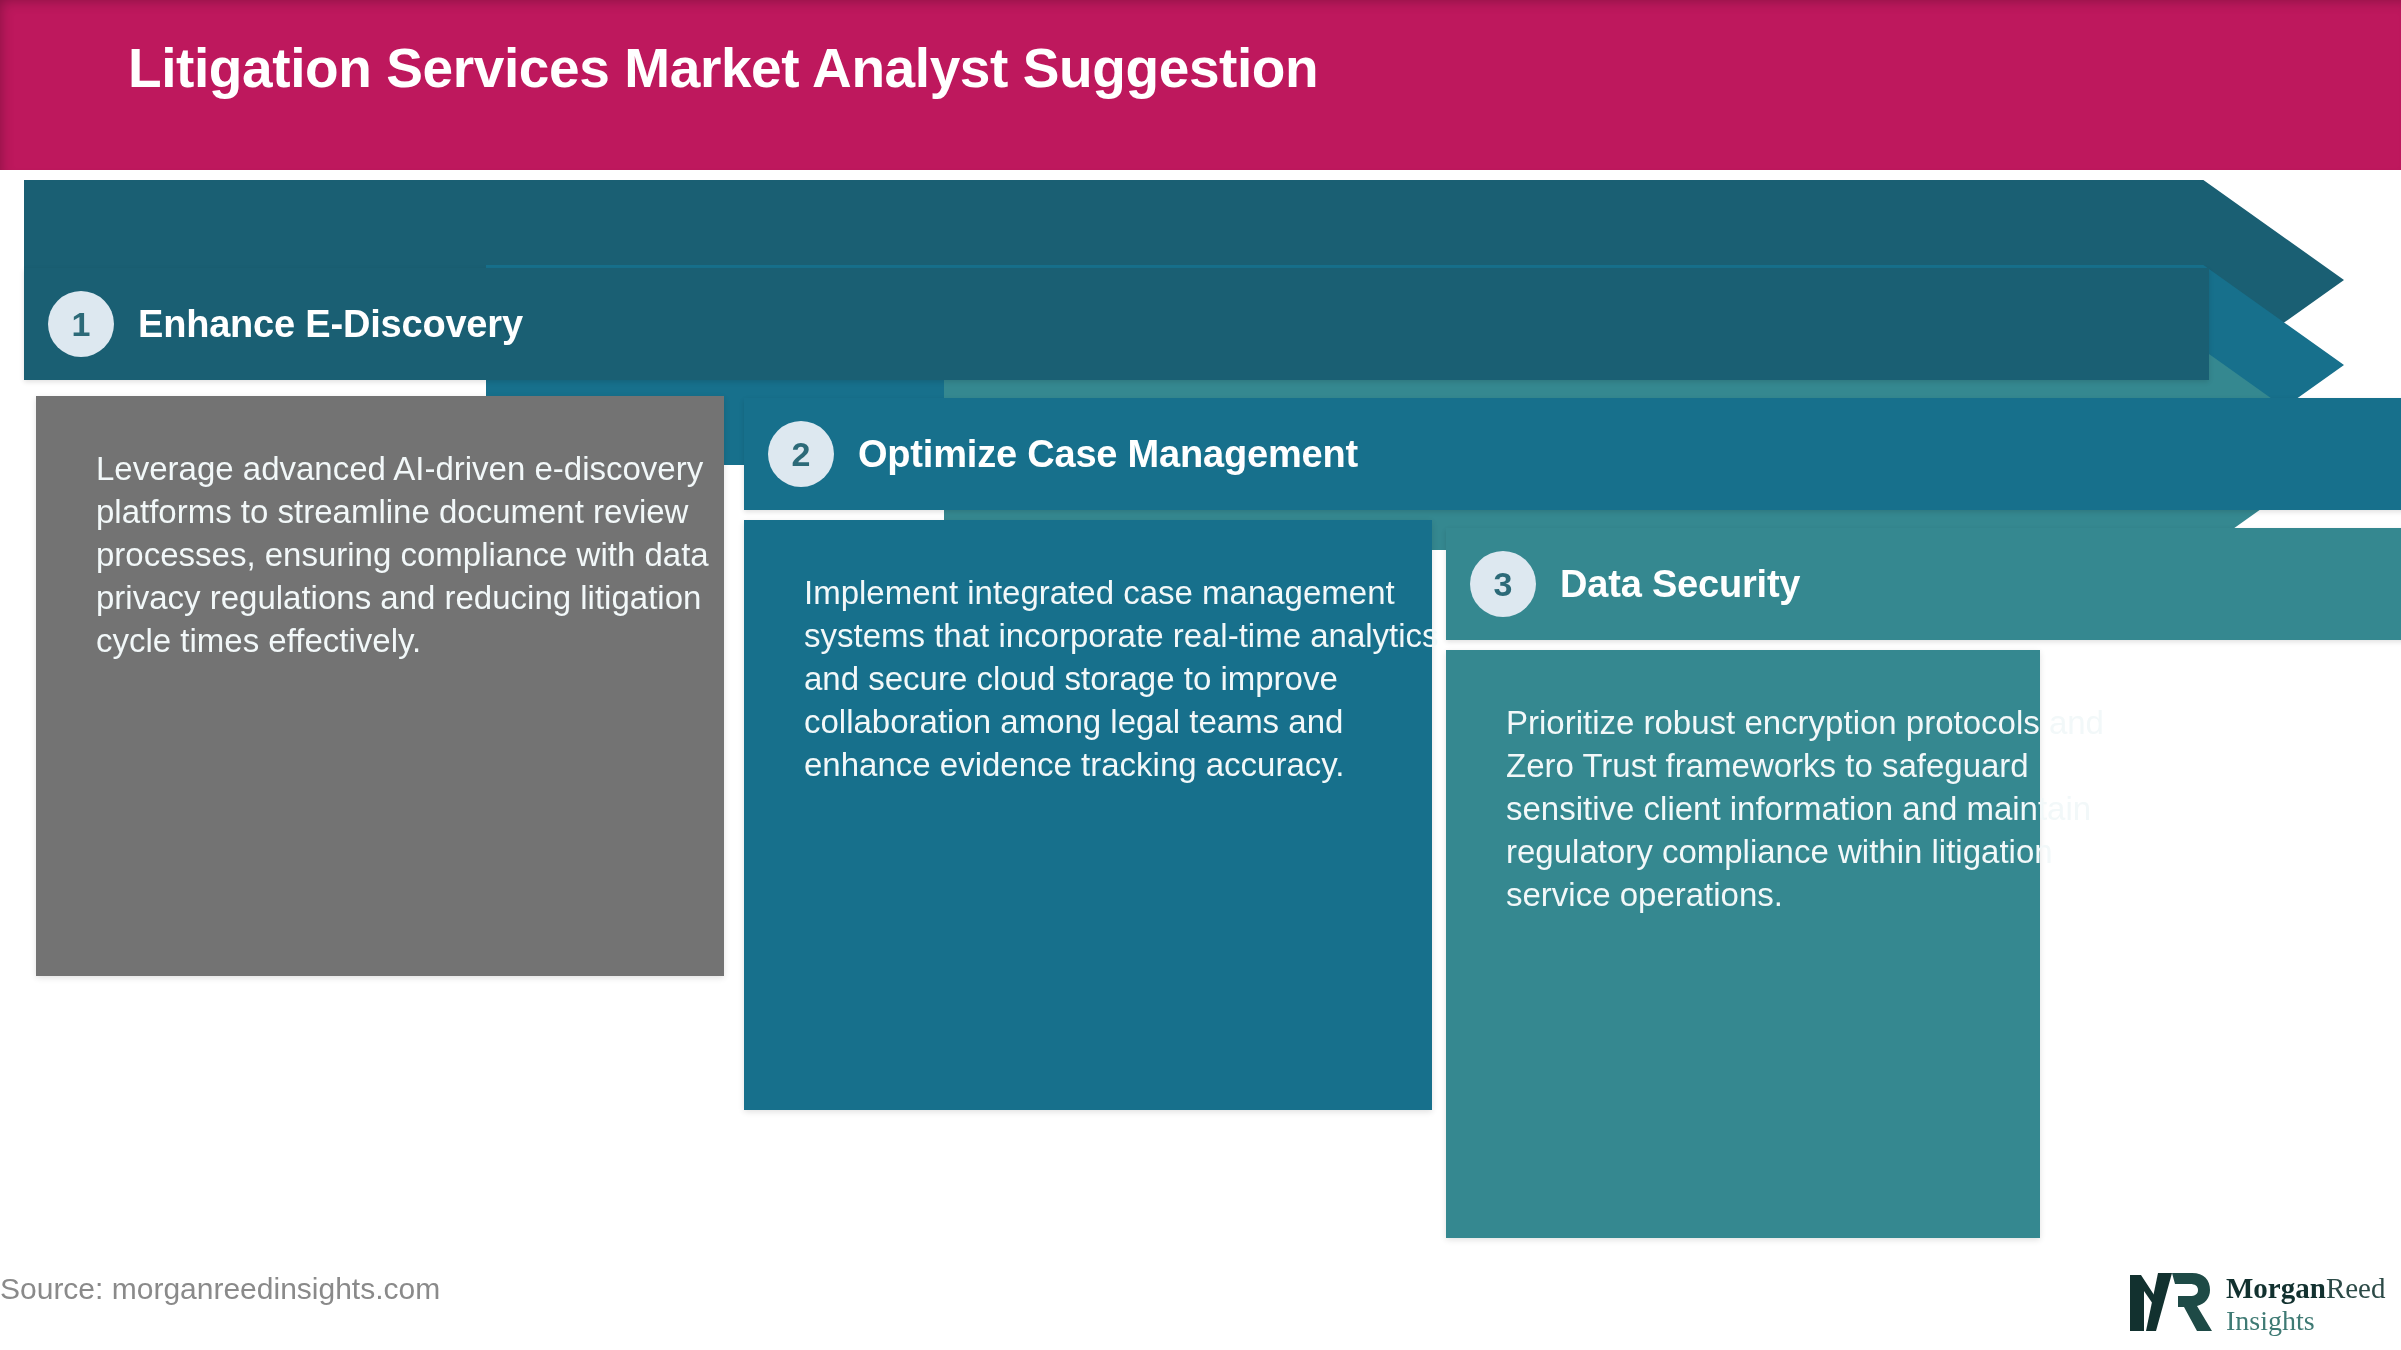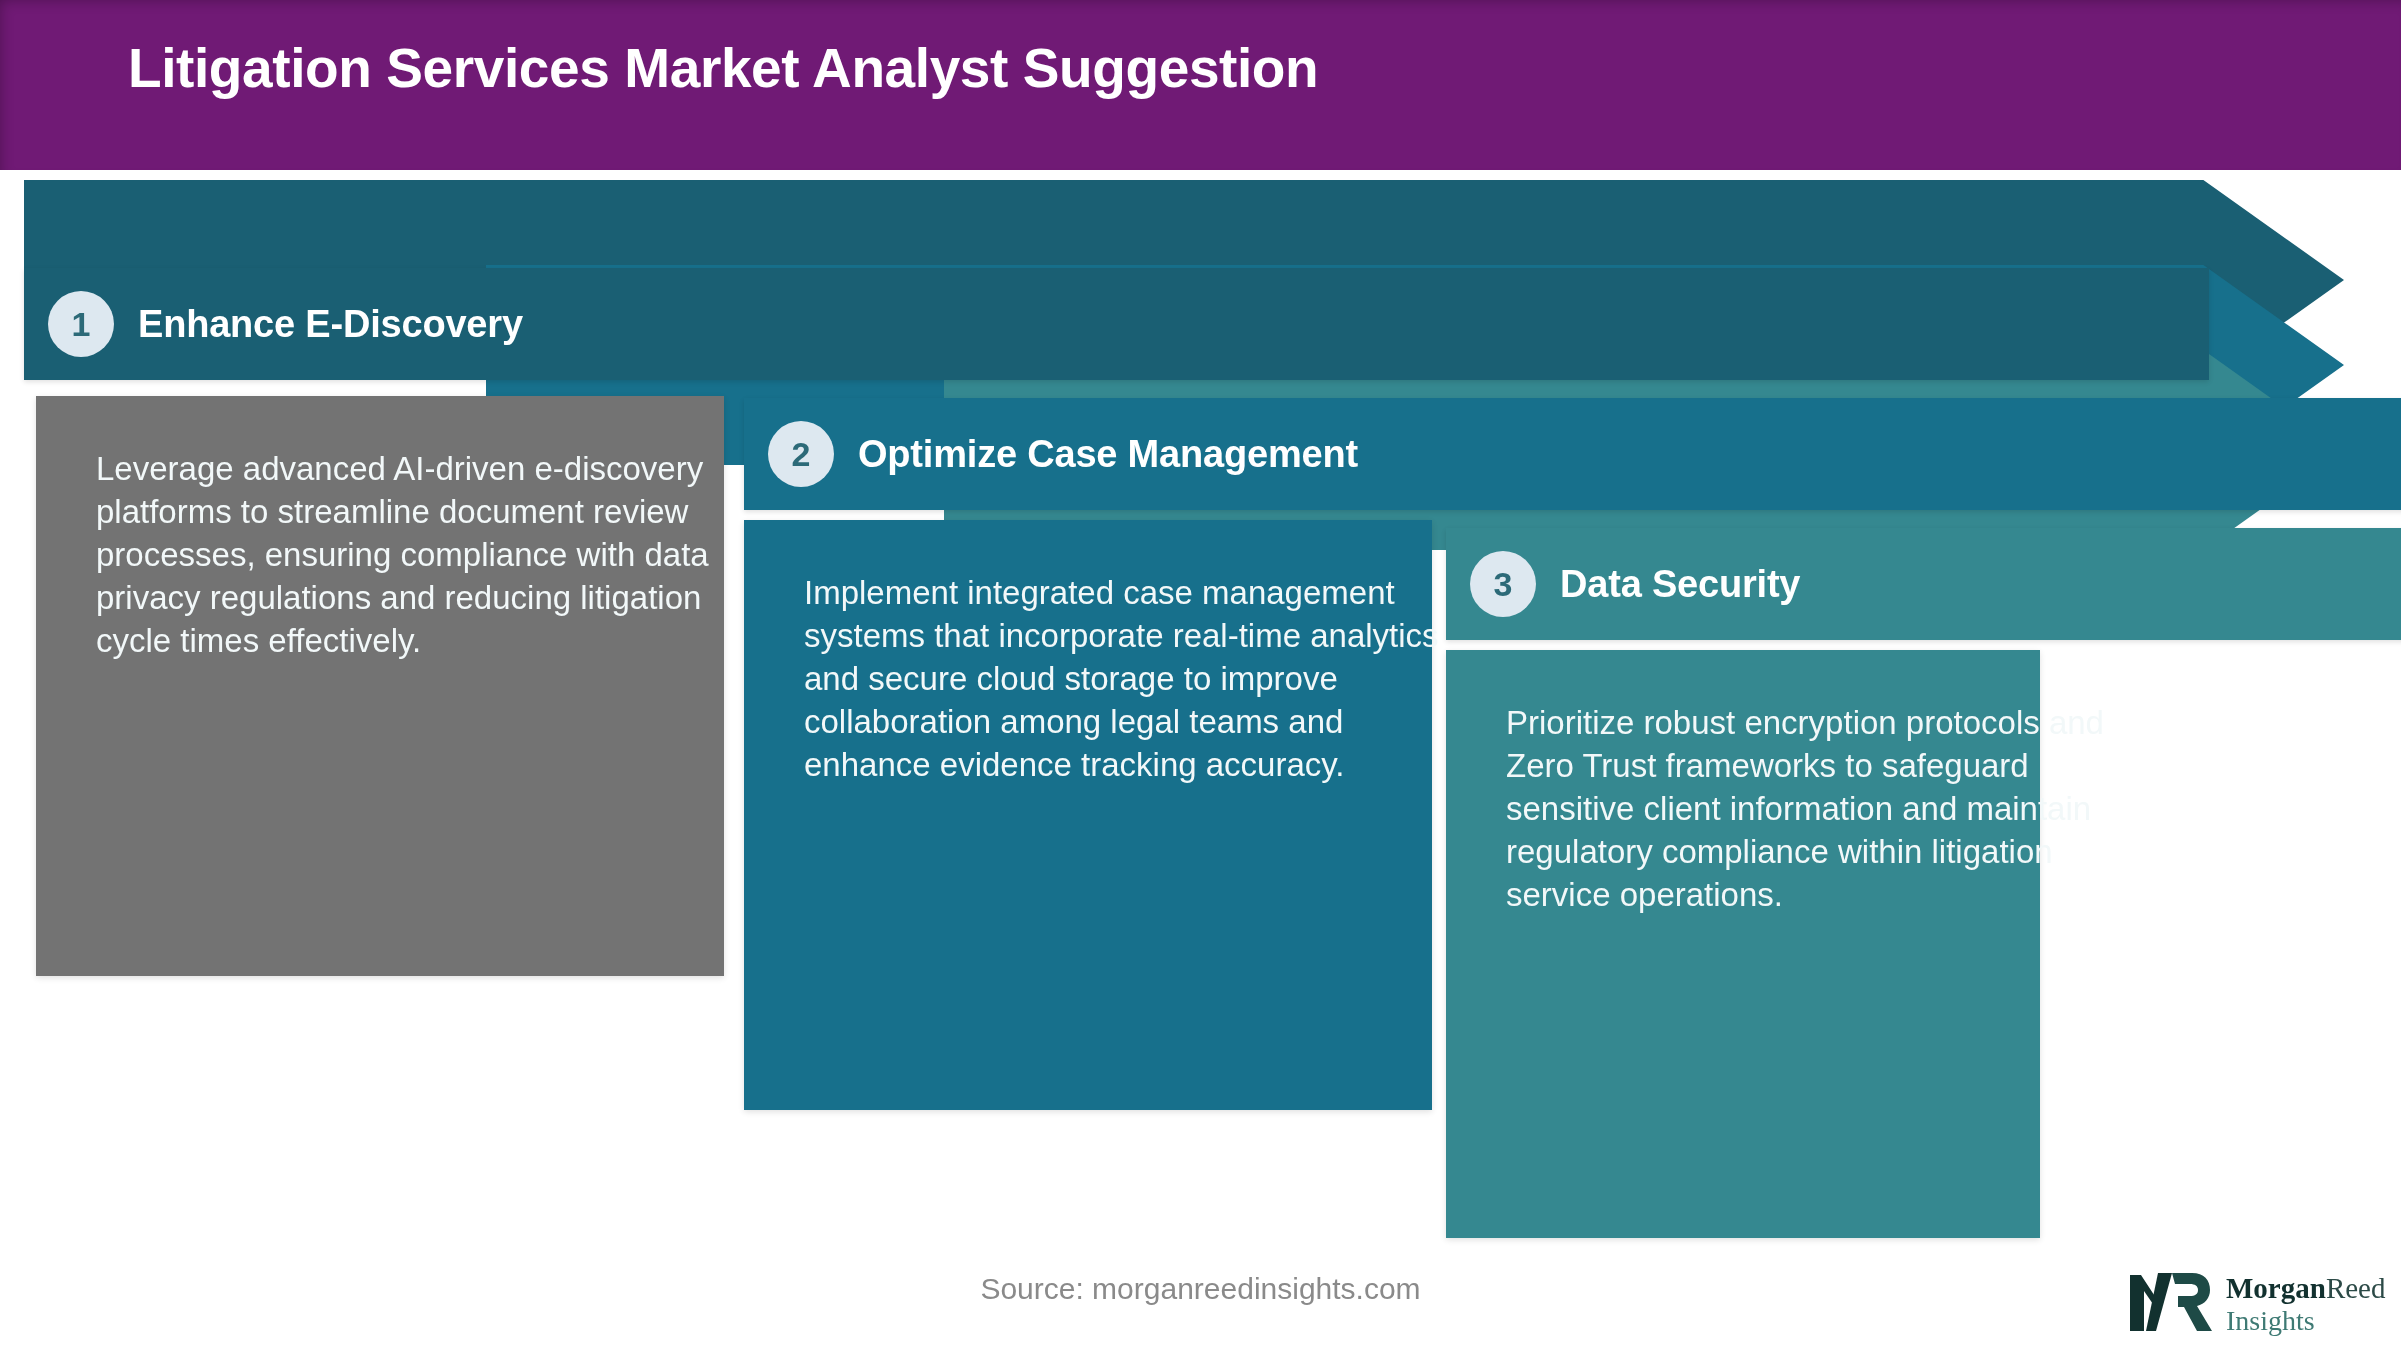--- a/index.html
+++ b/index.html
@@ -24,21 +24,21 @@
     background: #ffffff;
     overflow: hidden;
   }
 
   
   #header-bar {
     position: absolute;
     left: 0; top: 0;
     width: 2401px;
     height: 170px;
-    background: #701a75;
+    background: #be185d;
     box-shadow: inset 6px 6px 14px -6px rgba(0,0,0,0.30);
     z-index: 60;
   }
   #page-title {
     position: absolute;
     left: 128px;
     top: 36px;
     font-size: 55px;
     font-weight: 700;
     color: #ffffff;
@@ -100,21 +100,20 @@
     color: #f2f8f9;
     font-weight: 400;
   }
 
   
   #source-note {
     position: absolute;
     left: 0;
     top: 1272px;
     width: 2401px;
-    text-align: center;
     font-size: 30px;
     color: #8a8a8a;
     z-index: 70;
   }
   #logo {
     position: absolute;
     left: 2128px;
     top: 1255px;
     display: flex;
     align-items: center;

